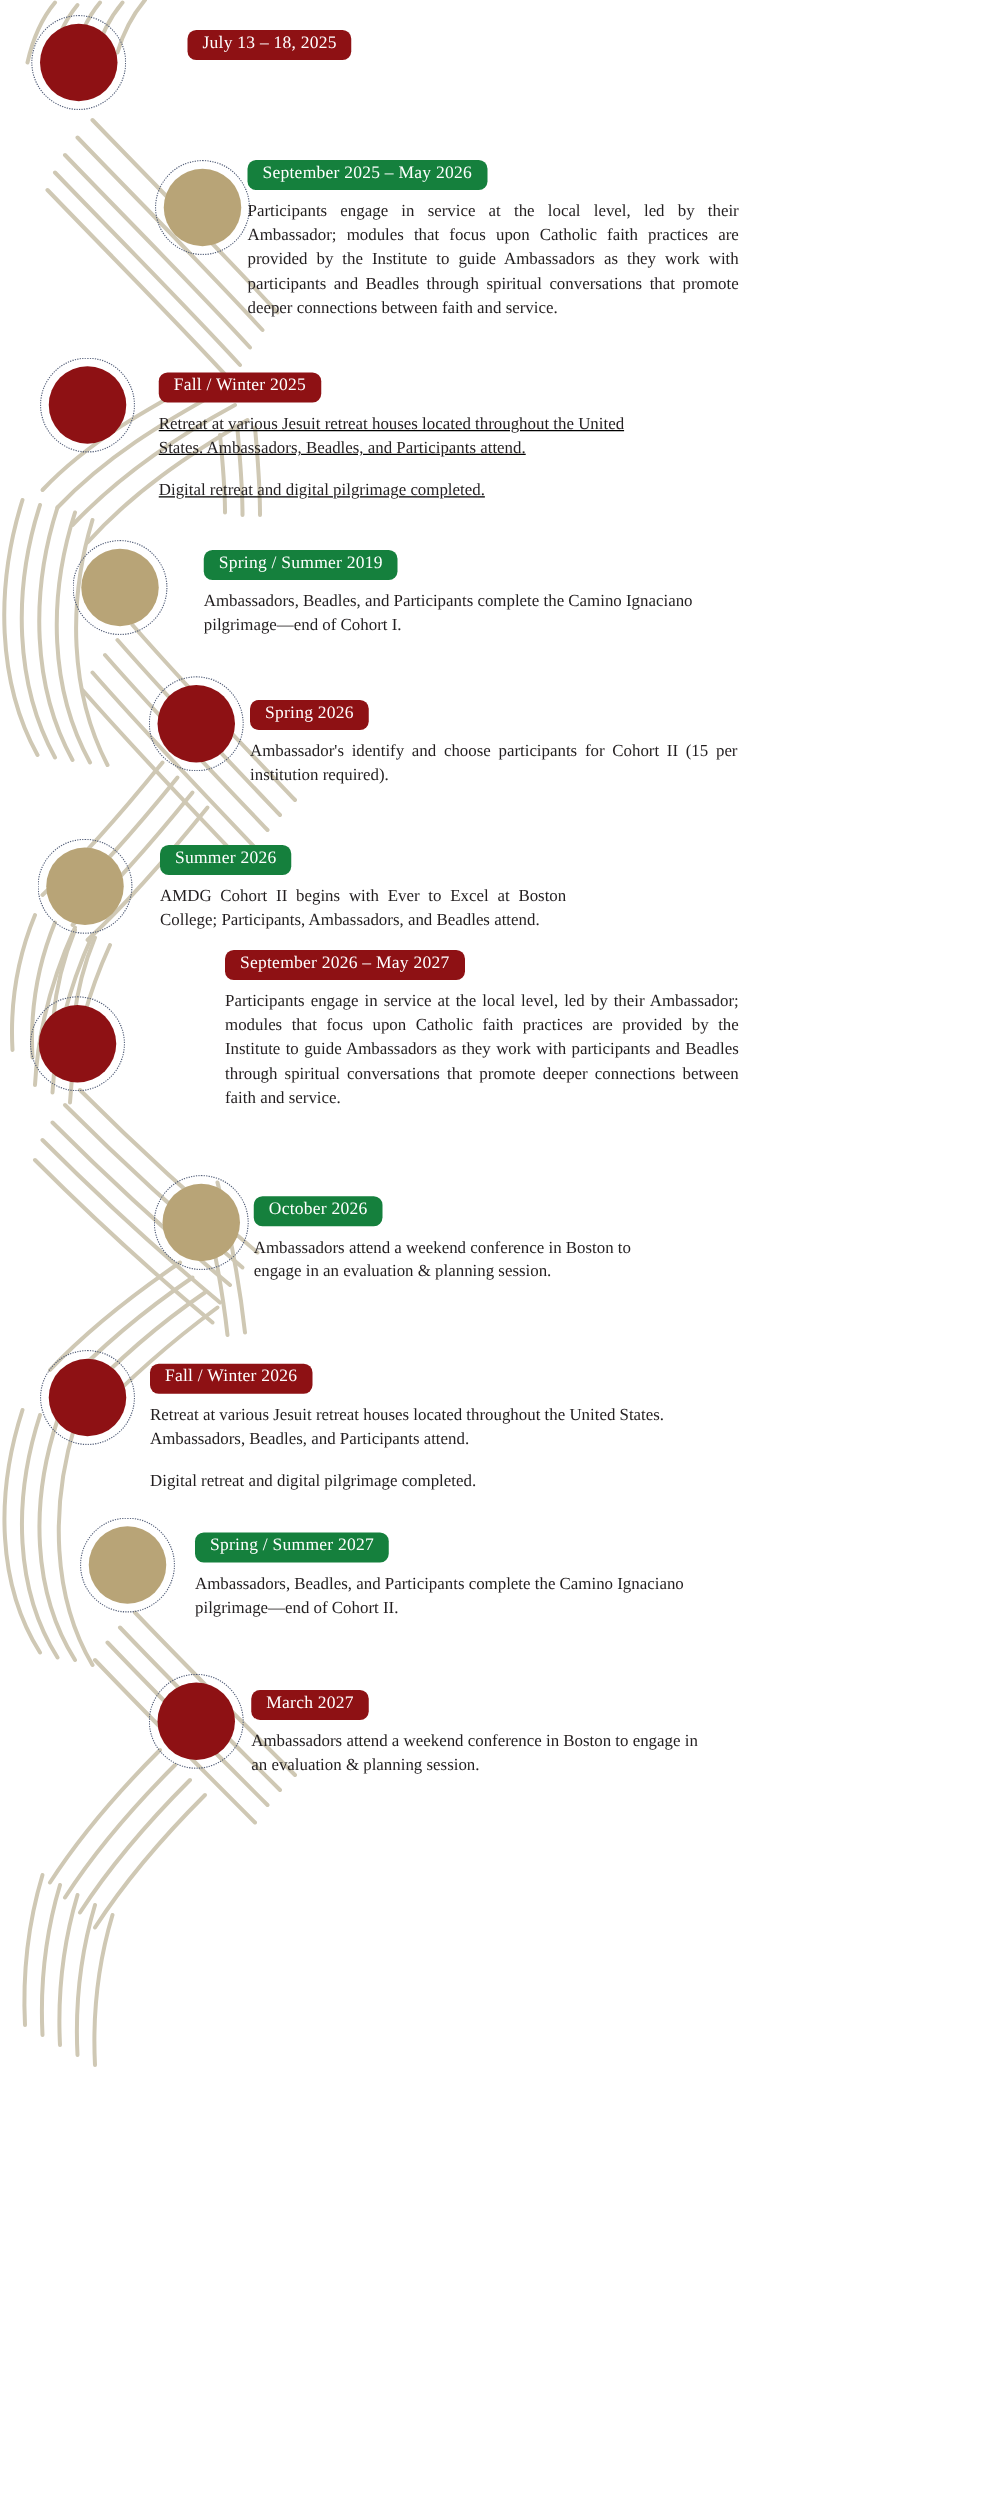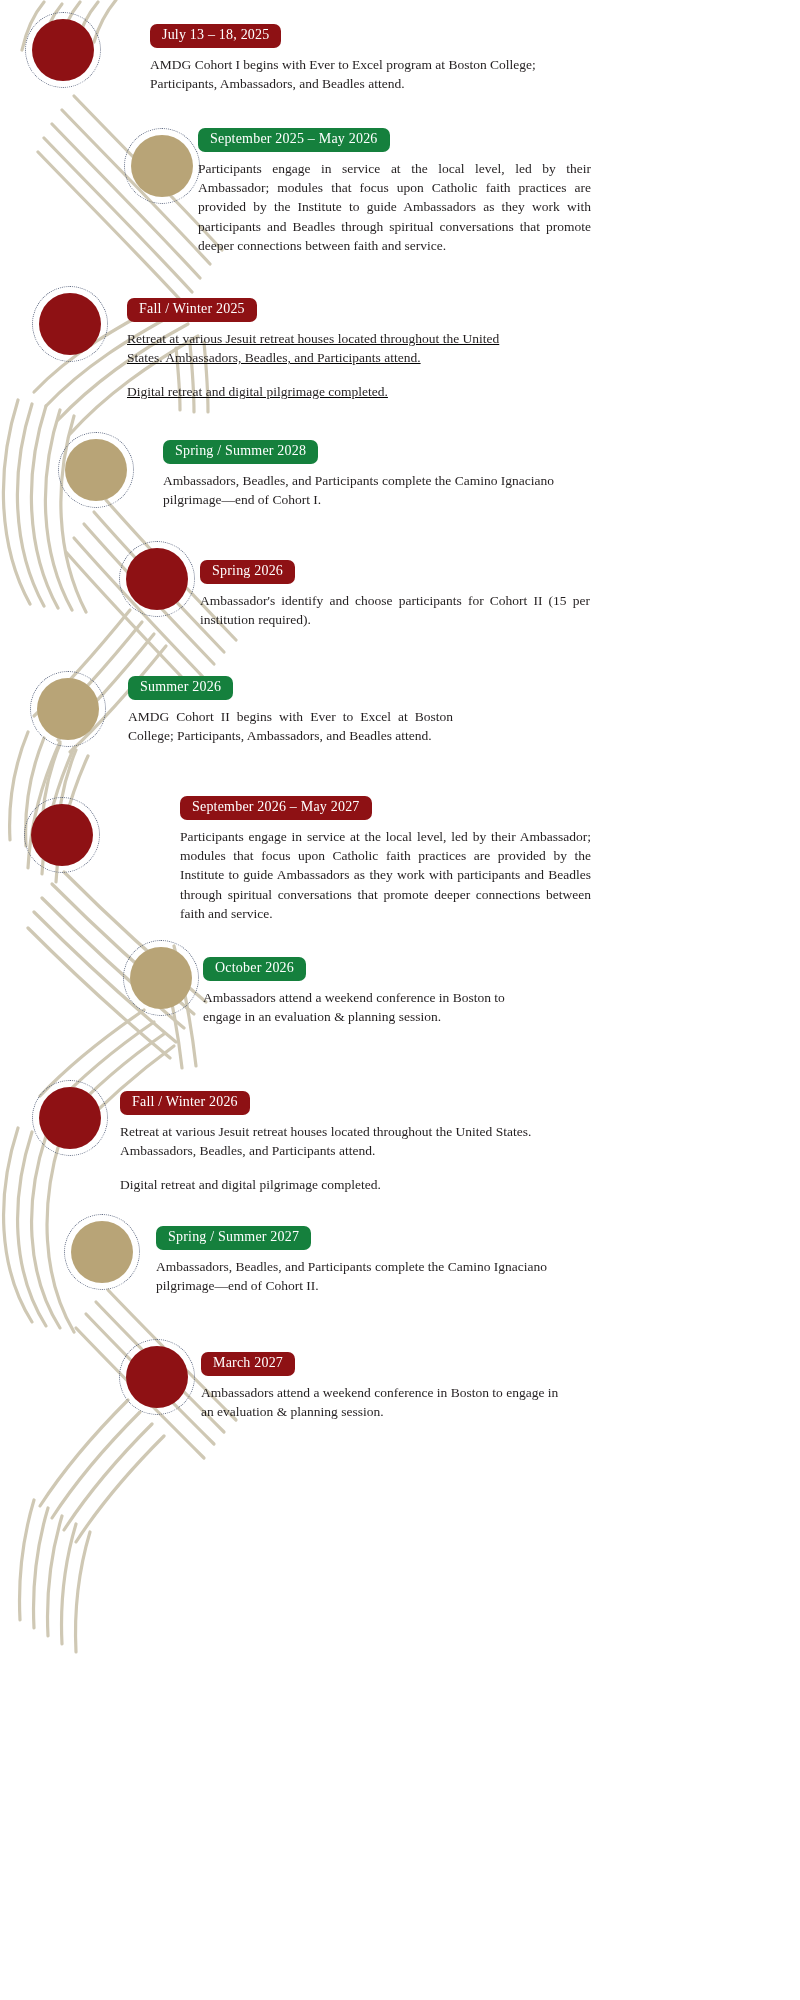--- a/index.html
+++ b/index.html
@@ -185,23 +185,20 @@
     </g>
   </svg>
 
   <div class="node" style="left:0px; top:0px; width:800px; height:0;">
     <div class="marker red" style="left:25px; top:12px; width:76px; height:76px;">
       <div class="ring"></div>
       <div class="disc"></div>
     </div>
     <div class="content" style="left:150px; top:24px; width:440px;">
       <div class="pill red">July 13 – 18, 2025</div>
-      <div class="body-text left">
-        <p>AMDG Cohort I begins with Ever to Excel program at Boston College; Participants, Ambassadors, and Beadles attend.</p>
-      </div>
     </div>
   </div>
 
   <div class="node" style="left:0px; top:0px; width:800px; height:0;">
     <div class="marker gold" style="left:124px; top:128px; width:76px; height:76px;">
       <div class="ring"></div>
       <div class="disc"></div>
     </div>
     <div class="content" style="left:198px; top:128px; width:393px;">
       <div class="pill gold">September 2025 – May 2026</div>
@@ -224,21 +221,21 @@
       </div>
     </div>
   </div>
 
   <div class="node" style="left:0px; top:0px; width:800px; height:0;">
     <div class="marker gold" style="left:58px; top:432px; width:76px; height:76px;">
       <div class="ring"></div>
       <div class="disc"></div>
     </div>
     <div class="content" style="left:163px; top:440px; width:400px;">
-      <div class="pill gold">Spring / Summer 2028</div>
+      <div class="pill gold">Spring / Summer 2019</div>
       <div class="body-text left">
         <p>Ambassadors, Beadles, and Participants complete the Camino Ignaciano pilgrimage—end of Cohort I.</p>
       </div>
     </div>
   </div>
 
   <div class="node" style="left:0px; top:0px; width:800px; height:0;">
     <div class="marker red" style="left:119px; top:541px; width:76px; height:76px;">
       <div class="ring"></div>
       <div class="disc"></div>
@@ -262,21 +259,21 @@
         <p>AMDG Cohort II begins with Ever to Excel at Boston College; Participants, Ambassadors, and Beadles attend.</p>
       </div>
     </div>
   </div>
 
   <div class="node" style="left:0px; top:0px; width:800px; height:0;">
     <div class="marker red" style="left:24px; top:797px; width:76px; height:76px;">
       <div class="ring"></div>
       <div class="disc"></div>
     </div>
-    <div class="content" style="left:180px; top:796px; width:411px;">
+    <div class="content" style="left:180px; top:760px; width:411px;">
       <div class="pill red">September 2026 – May 2027</div>
       <div class="body-text justify">
         <p>Participants engage in service at the local level, led by their Ambassador; modules that focus upon Catholic faith practices are provided by the Institute to guide Ambassadors as they work with participants and Beadles through spiritual conversations that promote deeper connections between faith and service.</p>
       </div>
     </div>
   </div>
 
   <div class="node" style="left:0px; top:0px; width:800px; height:0;">
     <div class="marker gold" style="left:123px; top:940px; width:76px; height:76px;">
       <div class="ring"></div>

